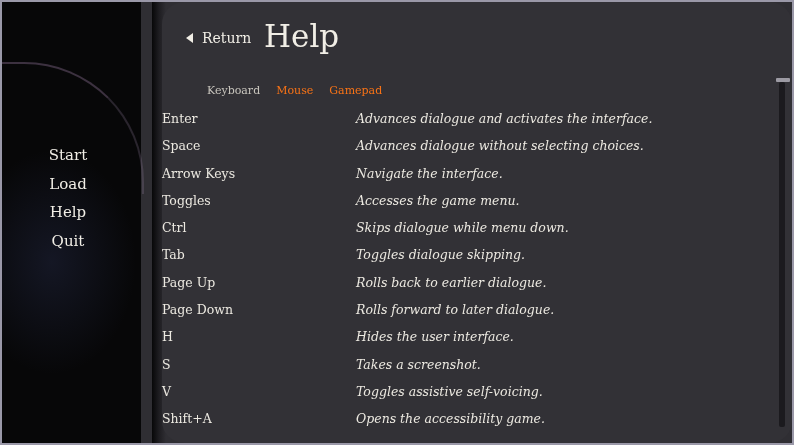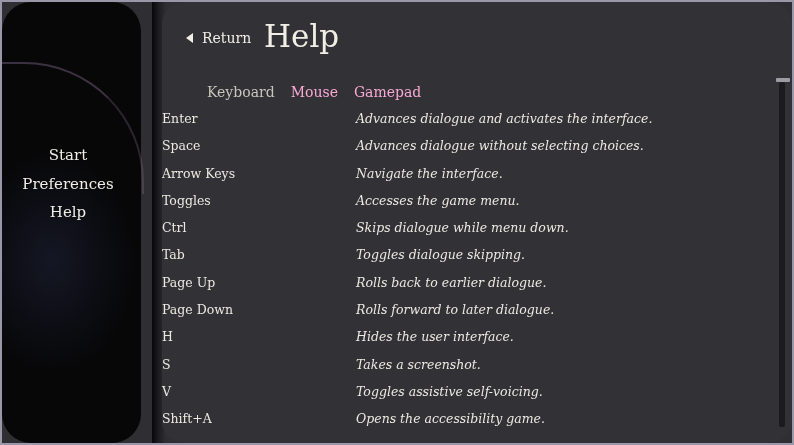--- a/index.html
+++ b/index.html
@@ -1,48 +1,49 @@
 <!DOCTYPE html>
 <html><head>
 <meta charset="utf-8">
 <style>
   html, body { margin:0; padding:0; }
   body { width:794px; height:445px; overflow:hidden; background:#8a8898; font-family:"DejaVu Serif", serif; }
   .frame { position:absolute; left:0; top:0; width:794px; height:445px; box-sizing:border-box; border:2px solid #9a98a8; background:#2f2e33; overflow:hidden; }
   .left { position:absolute; left:0; top:0; width:139px; height:100%;
-    background: radial-gradient(ellipse 120px 160px at 50px 260px, rgba(60,70,120,0.25), rgba(0,0,0,0) 70%), #070708; border-radius: 29px; }
+    background: radial-gradient(ellipse 120px 160px at 50px 260px, rgba(60,70,120,0.25), rgba(0,0,0,0) 70%), #070708; }
   .left-edge { position:absolute; left:150px; top:0; width:14px; height:100%;
     background: linear-gradient(90deg, #070708 0%, #1e1d21 50%, #2f2e33 100%); }
   .arc { position:absolute; left:-10px; top:60px; width:150px; height:130px; border-top:2px solid rgba(160,130,170,0.35); border-right:2px solid rgba(150,130,160,0.25); border-radius:0 120px 0 0; }
   .main-menu { position:absolute; left:0; top:139px; width:132px; text-align:center; }
   .main-menu .item { display:block; color:#f1eee6; font-size:15px; line-height:28.6px; cursor:pointer; }
   .content { position:absolute; left:160px; top:0; right:0; bottom:0; background:#323136;border-radius:22px; }
   .return { position:absolute; left:24px; top:28px; color:#f1eee6; font-size:14px; display:flex; align-items:center; gap:9px; cursor:pointer; }
   .return .tri { width:0; height:0; border-top:5px solid transparent; border-bottom:5px solid transparent; border-right:7px solid #f1eee6; }
   .title { position:absolute; left:102px; top:16px; color:#f1eee6; font-size:31px; }
-  .tabs { position:absolute; left:45px; top:82px; display:flex; gap:16px; font-size:14px; }
-  .tabs .tab { color:#f9a8d4; cursor:pointer; }
+  .tabs { position:absolute; left:45px; top:82px; display:flex; gap:16px; font-size:11px; }
+  .tabs .tab { color:#f97316; cursor:pointer; }
   .tabs .tab.active { color:#c8c5bd; }
   .rows { position:absolute; left:0; top:109px; }
   .row { position:relative; height:27.3px; font-size:12.5px; color:#ece9e1; }
   .row .k { position:absolute; left:0; width:181px; text-align:left; }
   .row .d { position:absolute; left:194px; white-space:nowrap;font-style:italic; }
   .scroll { position:absolute; right:7px; top:80px; width:6px; height:345px; background:#1b1a1e; border-radius:2px; }
   .scroll .thumb { position:absolute; left:-3px; top:-4px; width:14px; height:4px; background:#9c9aa3; border-radius:1px; }
 </style>
 </head>
 <body>
 
 <div class="frame">
   <div class="left">
     <div class="arc"></div>
     <nav class="main-menu">
       <span class="item">Start</span>
-      <span class="item">Preferences</span>
+      <span class="item">Load</span>
       <span class="item">Help</span>
+      <span class="item">Quit</span>
     </nav>
   </div>
   <div class="left-edge"></div>
 
   <div class="content">
     <div class="return">
       <span class="tri"></span>
       <span>Return</span>
     </div>
     <div class="title">Help</div>

